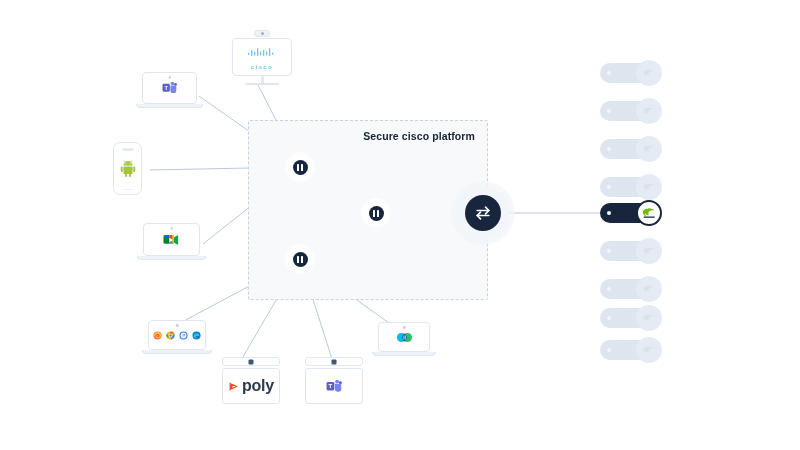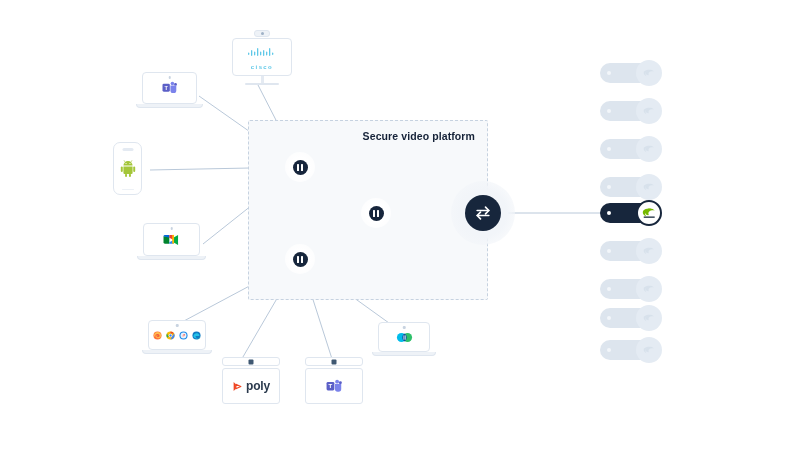--- a/index.html
+++ b/index.html
@@ -164,21 +164,21 @@
       <line x1="300" y1="259" x2="333" y2="362"></line>
       <line x1="300" y1="259" x2="389" y2="323"></line>
 
       <line x1="376" y1="213" x2="458" y2="213"></line>
 
       <line x1="508" y1="213" x2="600" y2="213"></line>
     </g>
   </svg>
 
   <div class="platform-panel">
-    <div class="platform-title">Secure video platform</div>
+    <div class="platform-title">Secure cisco platform</div>
   </div>
 
   <div class="node" style="left:285px; top:152px;">
     <div class="dot">
         <i></i>
         <i></i>
       </div>
   </div>
   <div class="node" style="left:285px; top:244px;">
     <div class="dot">
@@ -318,21 +318,21 @@
   <div class="device roombar" style="left:222px; top:357px; width:58px;">
     <div class="bar">
       <div class="lens"></div>
     </div>
     <div class="panel" style="height:36px;">
       <div style="display:flex; align-items:center; gap:3px;">
         <svg width="11" height="11" viewBox="0 0 20 20">
           <path d="M3 2v16l4-4V6z" fill="#ef4623"></path>
           <path d="M7 6l9 4-9 4z" fill="none" stroke="#ef4623" stroke-width="2.2" stroke-linejoin="round"></path>
         </svg>
-        <span style="font-size:12px; font-weight:bold; color:#2b3a4d; letter-spacing:-.2px;">poly</span>
+        <span style="font-size:16px; font-weight:bold; color:#2b3a4d; letter-spacing:-.2px;">poly</span>
       </div>
     </div>
   </div>
 
   <div class="device roombar" style="left:305px; top:357px; width:58px;">
     <div class="bar">
       <div class="lens"></div>
     </div>
     <div class="panel" style="height:36px;">
       <svg width="18" height="17" viewBox="0 0 24 24">

